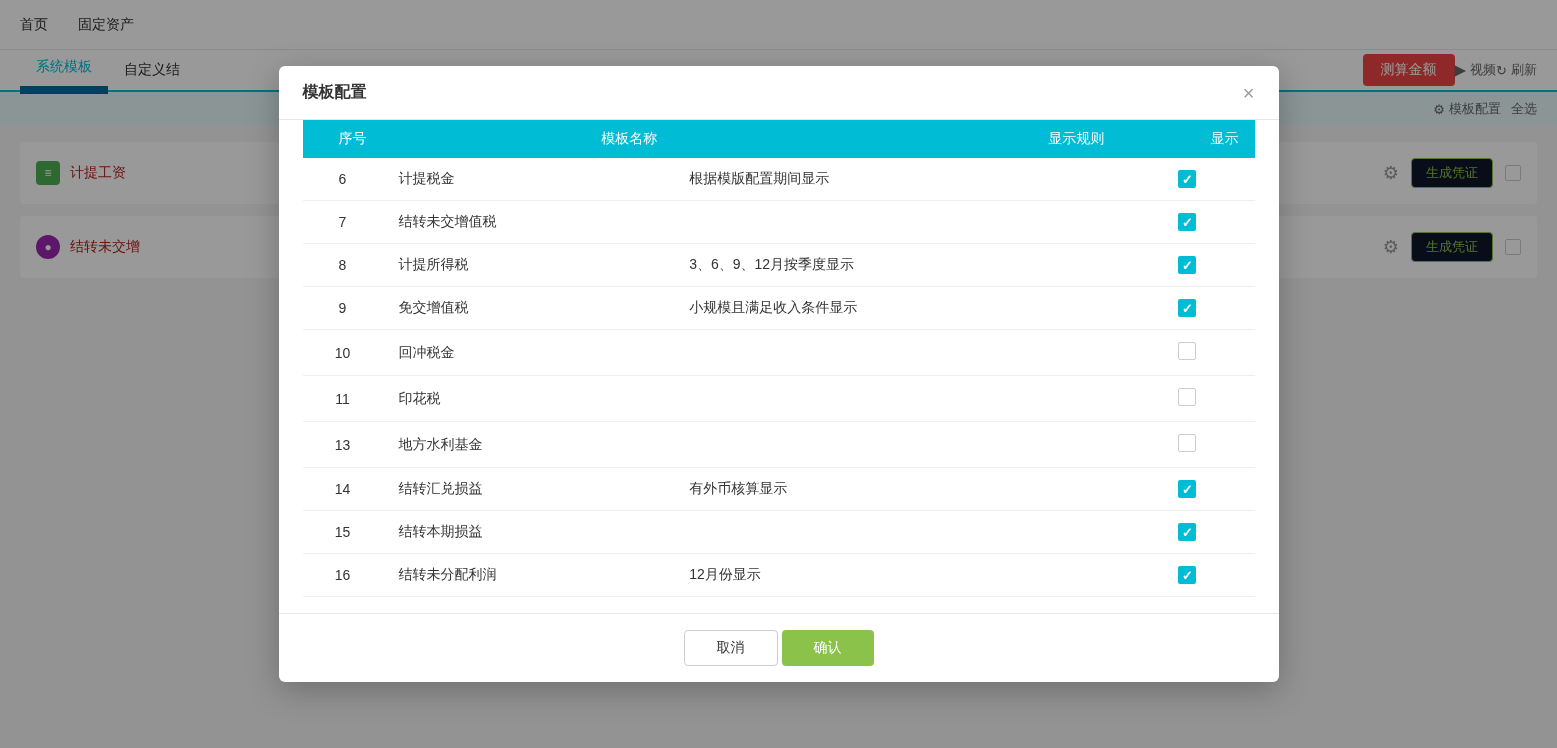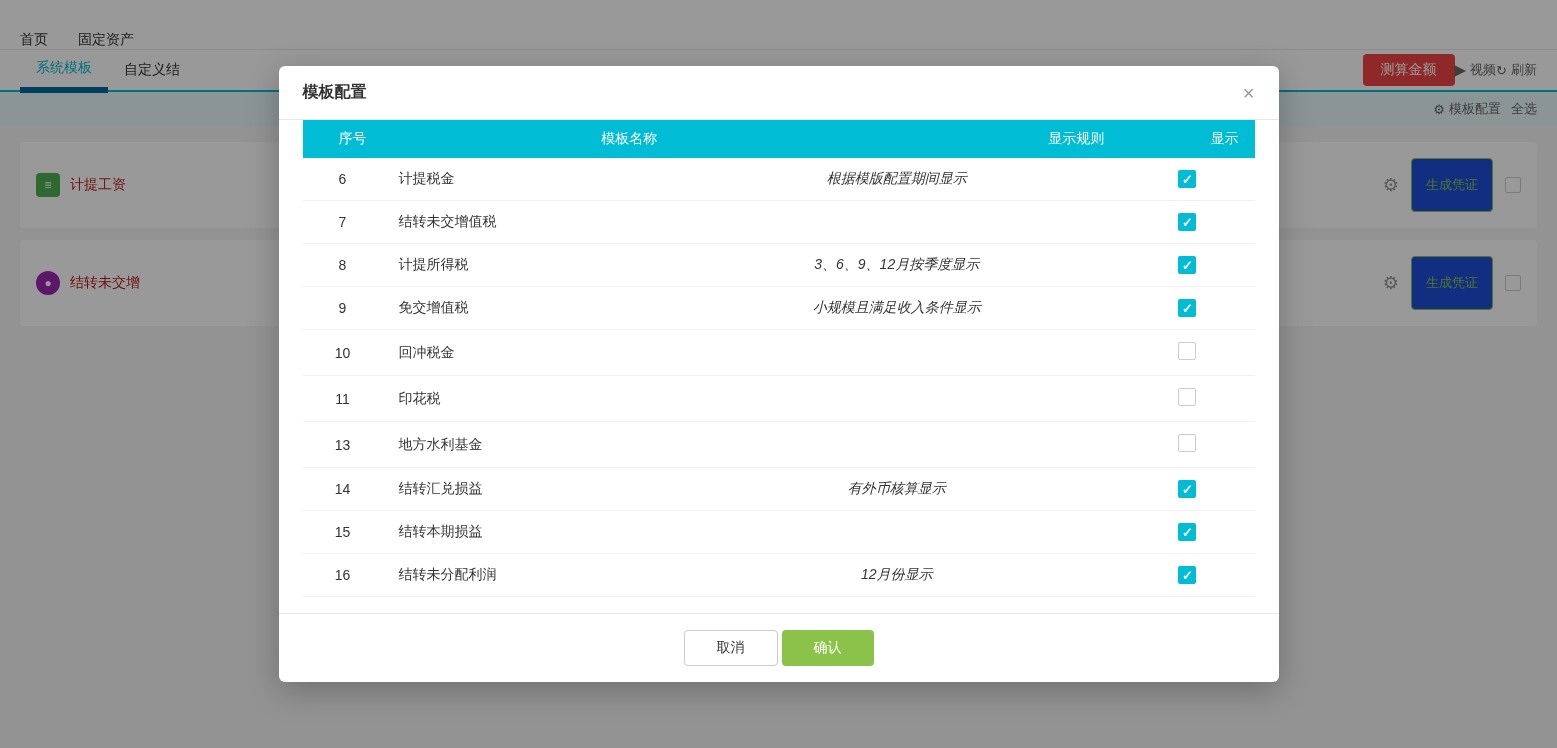--- a/index.html
+++ b/index.html
@@ -19,21 +19,21 @@
       height: 100%;
       background: #f5f5f5;
       position: absolute;
       top: 0; left: 0;
     }
 
     .top-nav {
       height: 50px;
       background: #fff;
       display: flex;
-      align-items: flex-end;
+      align-items: center;
       padding: 0 20px;
       gap: 30px;
       border-bottom: 1px solid #e8e8e8;
     }
     .top-nav-item {
       color: #333;
       cursor: pointer;
       font-size: 14px;
     }
 
@@ -46,21 +46,21 @@
       height: 42px;
     }
     .sub-nav-tab {
       padding: 10px 16px;
       cursor: pointer;
       color: #333;
       font-size: 14px;
     }
     .sub-nav-tab.active {
       color: #00bcd4;
-      border-bottom: 6px solid #0369a1;
+      border-bottom: 8px solid #0369a1;
       margin-bottom: -2px;
     }
 
     .toolbar {
       display: flex;
       align-items: center;
       padding: 8px 20px;
       background: #e8f8fb;
       gap: 10px;
       justify-content: flex-end;
@@ -126,22 +126,22 @@
     .card-amount { font-size: 24px; font-weight: bold; color: #333; }
     .card-right {
       display: flex;
       align-items: center;
       gap: 12px;
     }
     .gear-icon { color: #999; font-size: 18px; cursor: pointer; }
     .btn-generate {
       border: 1px solid #8bc34a;
       color: #8bc34a;
-      background: #1d4ed8;
-      padding: 17px 14px;
+      background: #0f172a;
+      padding: 5px 14px;
       border-radius: 4px;
       cursor: pointer;
       font-size: 13px;
     }
     .checkbox-square {
       width: 16px;
       height: 16px;
       border: 1px solid #ccc;
       border-radius: 2px;
       cursor: pointer;
@@ -212,21 +212,21 @@
       width: 80px;
     }
     .config-table tbody tr td {
       padding: 12px 16px;
       border-bottom: 1px solid #f0f0f0;
       text-align: center;
       color: #333;
       font-size: 14px;
     }
     .config-table tbody tr td:nth-child(2) { text-align: left; }
-    .config-table tbody tr td:nth-child(3) { text-align: center; font-style: italic; }
+    .config-table tbody tr td:nth-child(3) { text-align: left; }
 
     .checkbox-teal {
       width: 18px;
       height: 18px;
       background: #00bcd4;
       border: none;
       border-radius: 2px;
       display: inline-flex;
       align-items: center;
       justify-content: center;

